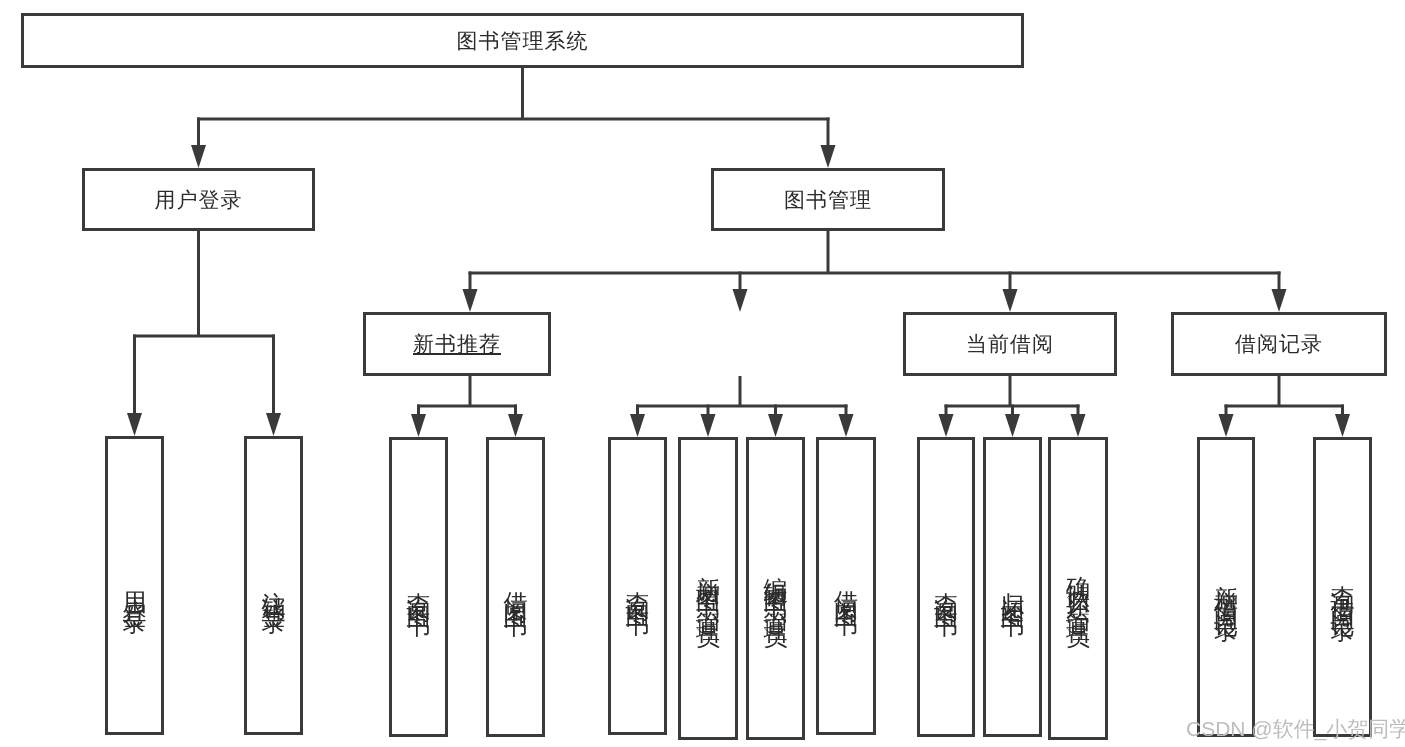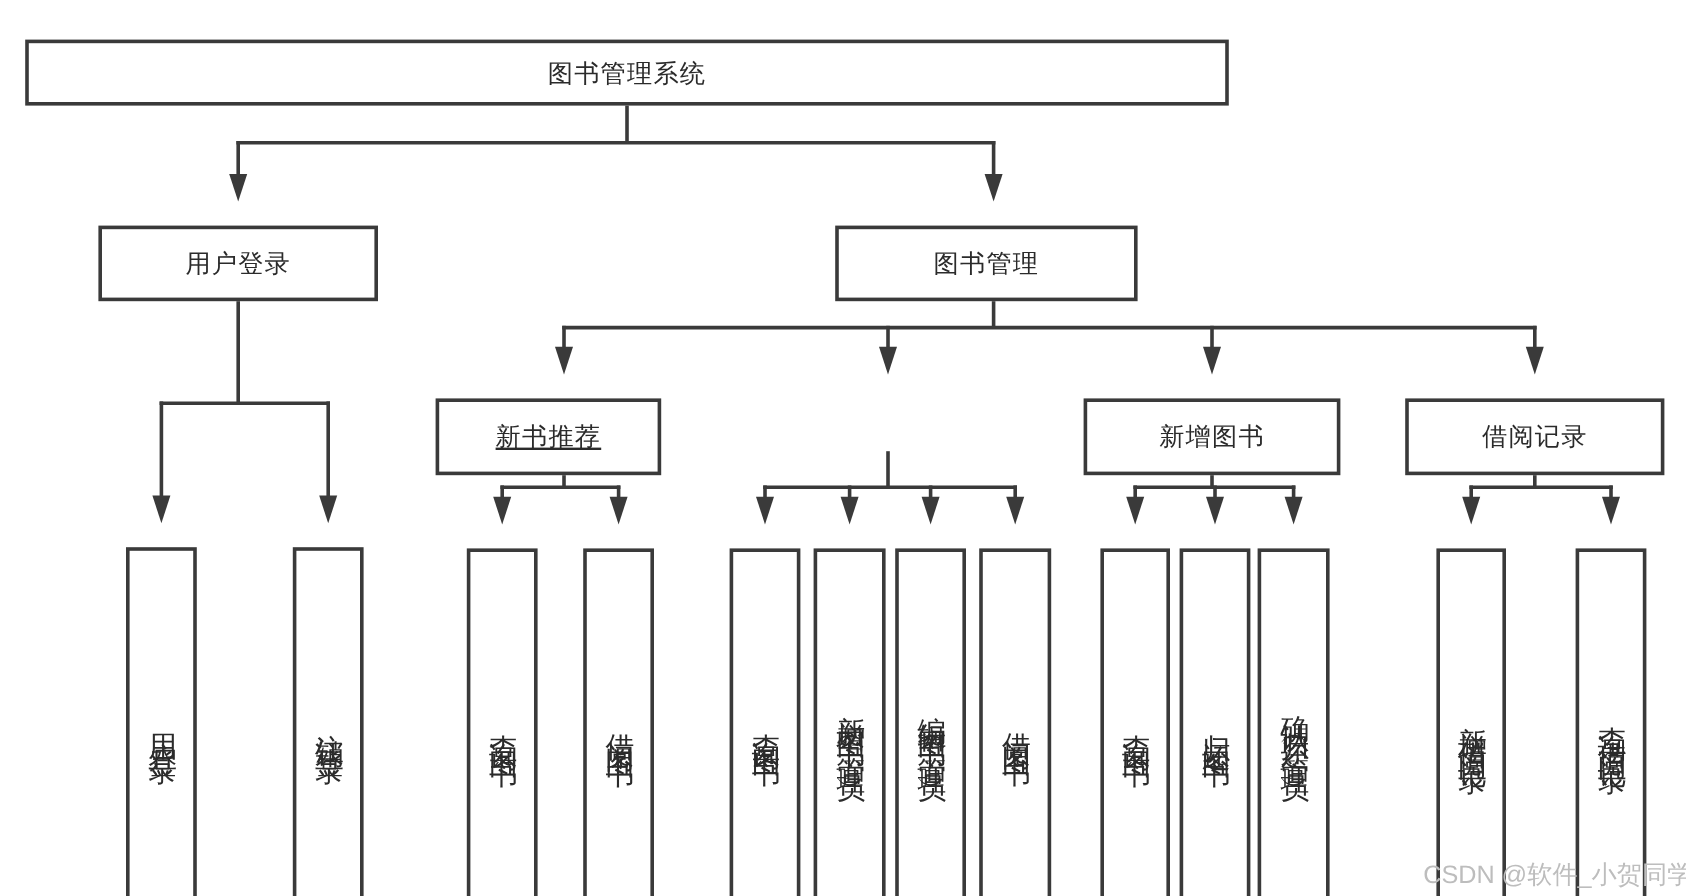--- a/index.html
+++ b/index.html
@@ -12,21 +12,20 @@
     overflow:hidden;
   }
   #wires{position:absolute;left:0;top:0;z-index:1;}
   .box{
     position:absolute;
     box-sizing:border-box;
     border:3px solid #3a3a3a;
     background:#ffffff;
     display:flex;align-items:center;justify-content:center;
     z-index:2;
-    margin-top:20px;
   }
   .hlabel{
     font-size:21px;
     letter-spacing:1px;
     color:#2b2b2b;
     white-space:nowrap;
   }
   .vleaf .vlabel{
     writing-mode:vertical-rl;
     text-orientation:mixed;
@@ -114,29 +113,29 @@
     <polygon points="1335,414 1350,414 1342.5,437"></polygon>
   </svg>
 
   <div class="box" style="left:21px;top:13px;width:1003px;height:55px;">
     <span class="hlabel">图书管理系统</span>
   </div>
 
   <div class="box" style="left:82px;top:168px;width:233px;height:63px;">
     <span class="hlabel">用户登录</span>
   </div>
-  <div class="box" style="left:696px;top:168px;width:252px;height:63px;text-align:right;">
+  <div class="box" style="left:711px;top:168px;width:234px;height:63px;text-align:right;">
     <span class="hlabel">图书管理</span>
   </div>
 
   <div class="box" style="left:363px;top:312px;width:188px;height:64px;text-decoration:underline;">
     <span class="hlabel">新书推荐</span>
   </div>
   <div class="box" style="left:903px;top:312px;width:214px;height:64px;">
-    <span class="hlabel">新增图书</span>
+    <span class="hlabel">当前借阅</span>
   </div>
   <div class="box" style="left:1171px;top:312px;width:216px;height:64px;text-align:center;">
     <span class="hlabel">借阅记录</span>
   </div>
 
   <div class="box vleaf" style="left:105px;top:436px;width:59px;height:299px;">
     <span class="vlabel">用户登录</span>
   </div>
   <div class="box vleaf" style="left:244px;top:436px;width:59px;height:299px;">
     <span class="vlabel">注销登录</span>

